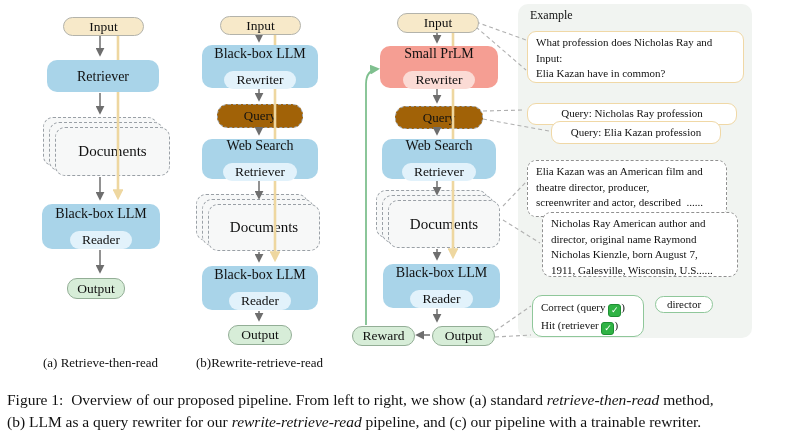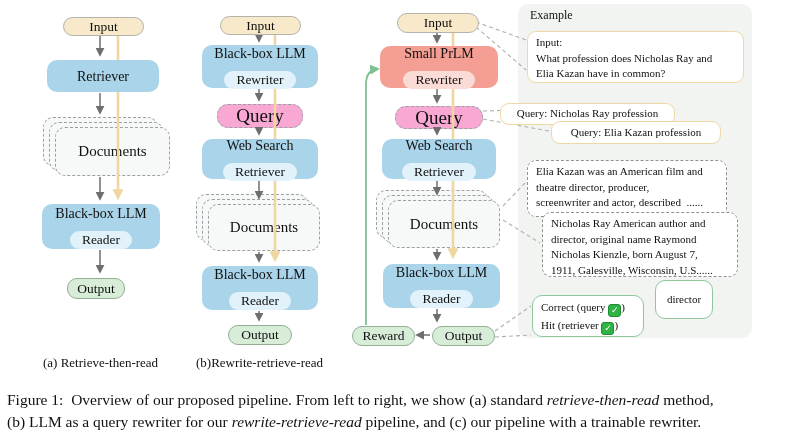--- a/index.html
+++ b/index.html
@@ -4,22 +4,22 @@
 <style>
   html,body{margin:0;padding:0;background:#ffffff;}
   .canvas{position:relative;width:800px;height:438px;background:#ffffff;overflow:hidden;
           font-family:"Liberation Serif","DejaVu Serif",serif;color:#111;}
   
   .pill{position:absolute;display:flex;align-items:center;justify-content:center;
         border-radius:10px;font-size:13.5px;z-index:3;line-height:1;}
   .pill.tan{background:#f7e9c9;border:1px solid #b3b3ab;}
   .pill.green{background:#d7edd8;border:1px solid #93ae96;}
   .querypill{position:absolute;display:flex;align-items:center;justify-content:center;
-        background:#f9a8d4;border:1.4px dashed #9aa0a6;border-radius:11px;
-        font-size:19px;z-index:1;}
+        background:#a16207;border:1.4px dashed #9aa0a6;border-radius:11px;
+        font-size:13px;z-index:1;}
   .bluebox{position:absolute;background:#a9d4e9;border-radius:10px;display:flex;
         flex-direction:column;align-items:center;justify-content:center;z-index:3;}
   .bluebox .title{font-size:14px;line-height:17px;}
   .innerpill{background:#e2f2fb;border-radius:10px;padding:0 12px;font-size:13.5px;
         line-height:18px;margin-top:9px;}
   .salmonbox{background:#f59e93;}
   .salmonbox .innerpill{background:#fbdbd5;}
   
   .docs{position:absolute;z-index:1;}
   .docs-layer{position:absolute;width:100%;height:100%;background:#f7f8f8;
@@ -191,46 +191,46 @@
   </div>
 
   <div class="pill green" style="left:432px;top:326px;width:61px;height:18px">Output</div>
 
   <div class="pill green" style="left:352px;top:326px;width:61px;height:18px">Reward</div>
 
 
   <div class="panel-title" style="left:530px;top:8px">Example</div>
 
   <div class="ex-box tanb padded" style="left:527px;top:31px;width:217px;height:52px">
+    <span class="ex-line">What profession does Nicholas Ray and</span>
     <span class="ex-line">Input:</span>
-    <span class="ex-line">What profession does Nicholas Ray and</span>
     <span class="ex-line">Elia Kazan have in common?</span>
   </div>
 
-  <div class="ex-box tanb centered" style="left:500px;top:103px;width:175px;height:22px">Query: Nicholas Ray profession</div>
+  <div class="ex-box tanb centered" style="left:527px;top:103px;width:210px;height:22px">Query: Nicholas Ray profession</div>
   <div class="ex-box tanb centered" style="left:551px;top:121px;width:170px;height:23px">Query: Elia Kazan profession</div>
 
   <div class="ex-box dashb padded" style="left:527px;top:160px;width:200px;height:57px">
     <span class="ex-line">Elia Kazan was an American film and</span>
     <span class="ex-line">theatre director, producer,</span>
     <span class="ex-line">screenwriter and actor, described  ......</span>
   </div>
 
   <div class="ex-box dashb padded" style="left:542px;top:212px;width:196px;height:65px">
     <span class="ex-line">Nicholas Ray American author and</span>
     <span class="ex-line">director, original name Raymond</span>
     <span class="ex-line">Nicholas Kienzle, born August 7,</span>
     <span class="ex-line">1911, Galesville, Wisconsin, U.S......</span>
   </div>
 
   <div class="ex-box greenb padded" style="left:532px;top:295px;width:112px;height:42px;line-height:17px">
     <span class="ex-line"><span>Correct (query </span><span class="check">✓</span><span>)</span></span>
     <span class="ex-line"><span>Hit (retriever </span><span class="check">✓</span><span>)</span></span>
   </div>
 
-  <div class="ex-box greenb centered" style="left:655px;top:280px;width:58px;height:39px">director</div>
+  <div class="ex-box greenb centered" style="left:655px;top:296px;width:58px;height:17px">director</div>
 
   <div class="figcap">
     <div><span>Figure 1:  Overview of our proposed pipeline. From left to right, we show (a) standard </span><i>retrieve-then-read</i><span> method,</span></div>
     <div><span>(b) LLM as a query rewriter for our </span><i>rewrite-retrieve-read</i><span> pipeline, and (c) our pipeline with a trainable rewriter.</span></div>
   </div>
 
 </div>
 
 </body></html>

